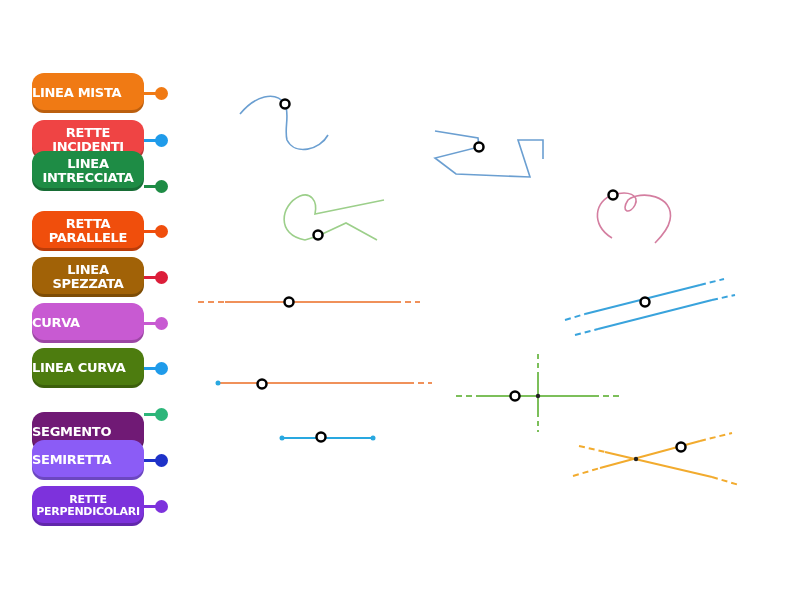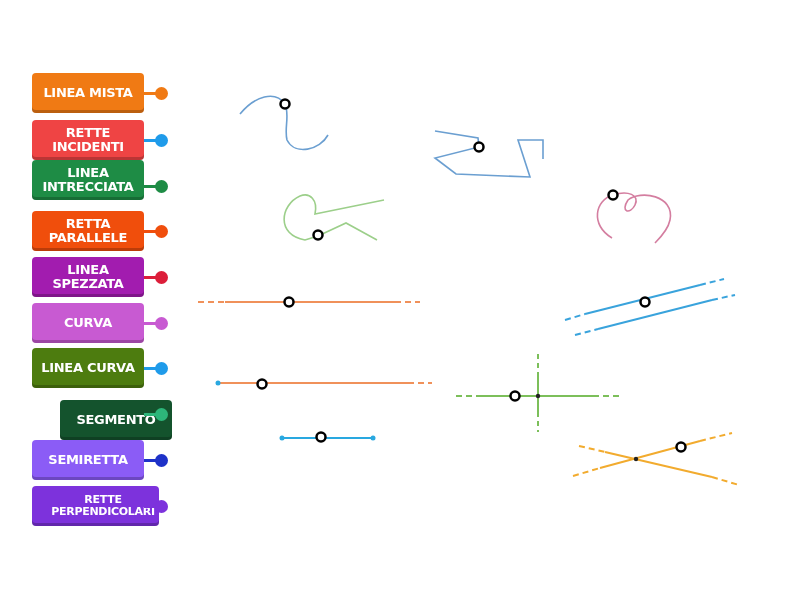--- a/index.html
+++ b/index.html
@@ -1,73 +1,73 @@
 <!DOCTYPE html>
 <html><head>
 <meta charset="utf-8">
 <style>
   html,body{margin:0;padding:0;}
   body{width:800px;height:600px;background:#ffffff;position:relative;overflow:hidden;font-family:"DejaVu Sans","Liberation Sans",sans-serif;}
-  .label{position:absolute;left:32px;width:112px;height:40px;border-radius:4px;color:#fff;font-weight:bold;display:flex;align-items:center;justify-content:center;text-align:center;line-height:1.1;box-shadow:inset 0 -3px 0 rgba(0,0,0,0.22);cursor:pointer;}
+  .label{position:absolute;left:32px;width:112px;height:40px;border-radius:12px;color:#fff;font-weight:bold;display:flex;align-items:center;justify-content:flex-start;text-align:center;line-height:1.1;box-shadow:inset 0 -3px 0 rgba(0,0,0,0.22);cursor:pointer;}
   .label span{font-size:13px;letter-spacing:-0.3px;}
   .label span.small{font-size:11px;}
   .connector{position:absolute;left:144px;height:3px;width:16px;}
   .dot{position:absolute;left:155px;width:13px;height:13px;border-radius:50%;cursor:pointer;}
   svg.board{position:absolute;left:0;top:0;}
 </style>
 </head>
 <body>
 
 <div id="labels-root">
     <div class="label" style="top: 73px; background: rgb(240, 122, 20);">
       <span>LINEA MISTA</span>
     </div>
     <div class="connector" style="top: 92px; background: rgb(240, 122, 20);"></div>
     <div class="dot" style="top: 87px; background: rgb(240, 122, 20);"></div>
     <div class="label" style="top: 120px; background: #ef4444;">
       <span>RETTE INCIDENTI</span>
     </div>
     <div class="connector" style="top: 139px; background: rgb(31, 155, 234);"></div>
     <div class="dot" style="top: 134px; background: rgb(31, 155, 234);"></div>
-    <div class="label" style="top: 160px; background: rgb(30, 140, 69);">
+    <div class="label" style="top: 151px; background: rgb(30, 140, 69);">
       <span>LINEA INTRECCIATA</span>
     </div>
     <div class="connector" style="top: 185px; background: rgb(30, 140, 69);"></div>
     <div class="dot" style="top: 180px; background: rgb(30, 140, 69);"></div>
     <div class="label" style="top: 211px; background: rgb(240, 78, 12);">
       <span>RETTA PARALLELE</span>
     </div>
     <div class="connector" style="top: 230px; background: rgb(240, 78, 12);"></div>
     <div class="dot" style="top: 225px; background: rgb(240, 78, 12);"></div>
-    <div class="label" style="top: 257px; background: #a21caf;">
+    <div class="label" style="top: 257px; background: #a16207;">
       <span>LINEA SPEZZATA</span>
     </div>
     <div class="connector" style="top: 276px; background: rgb(220, 30, 58);"></div>
     <div class="dot" style="top: 271px; background: rgb(220, 30, 58);"></div>
     <div class="label" style="top: 303px; background: rgb(200, 90, 210);">
       <span>CURVA</span>
     </div>
     <div class="connector" style="top: 322px; background: rgb(200, 90, 210);"></div>
     <div class="dot" style="top: 317px; background: rgb(200, 90, 210);"></div>
     <div class="label" style="top: 348px; background: #4d7c0f;">
       <span>LINEA CURVA</span>
     </div>
     <div class="connector" style="top: 367px; background: rgb(31, 155, 234);"></div>
     <div class="dot" style="top: 362px; background: rgb(31, 155, 234);"></div>
-    <div class="label" style="top: 400px; background: #14532d; margin-left: 28px;">
+    <div class="label" style="top: 412px; background: #701a75;">
       <span>SEGMENTO</span>
     </div>
     <div class="connector" style="top: 413px; background: rgb(45, 182, 122);"></div>
     <div class="dot" style="top: 408px; background: rgb(45, 182, 122);"></div>
     <div class="label" style="top: 440px; background: #8b5cf6;">
       <span>SEMIRETTA</span>
     </div>
     <div class="connector" style="top: 459px; background: rgb(30, 50, 200);"></div>
     <div class="dot" style="top: 454px; background: rgb(30, 50, 200);"></div>
-    <div class="label" style="top: 486px; background: rgb(125, 50, 220); padding-left: 15px;">
+    <div class="label" style="top: 486px; background: rgb(125, 50, 220);">
       <span class="small">RETTE PERPENDICOLARI</span>
     </div>
     <div class="connector" style="top: 505px; background: rgb(125, 50, 220);"></div>
     <div class="dot" style="top: 500px; background: rgb(125, 50, 220);"></div>
   </div>
 
 <svg class="board" width="800" height="600">
 
   <g fill="none" stroke="#6b9fd1" stroke-width="1.6">
     <path d="M240,114 C255,96 275,90 285,104 C290,115 284,128 287,140 C295,156 320,150 328,135"></path>

